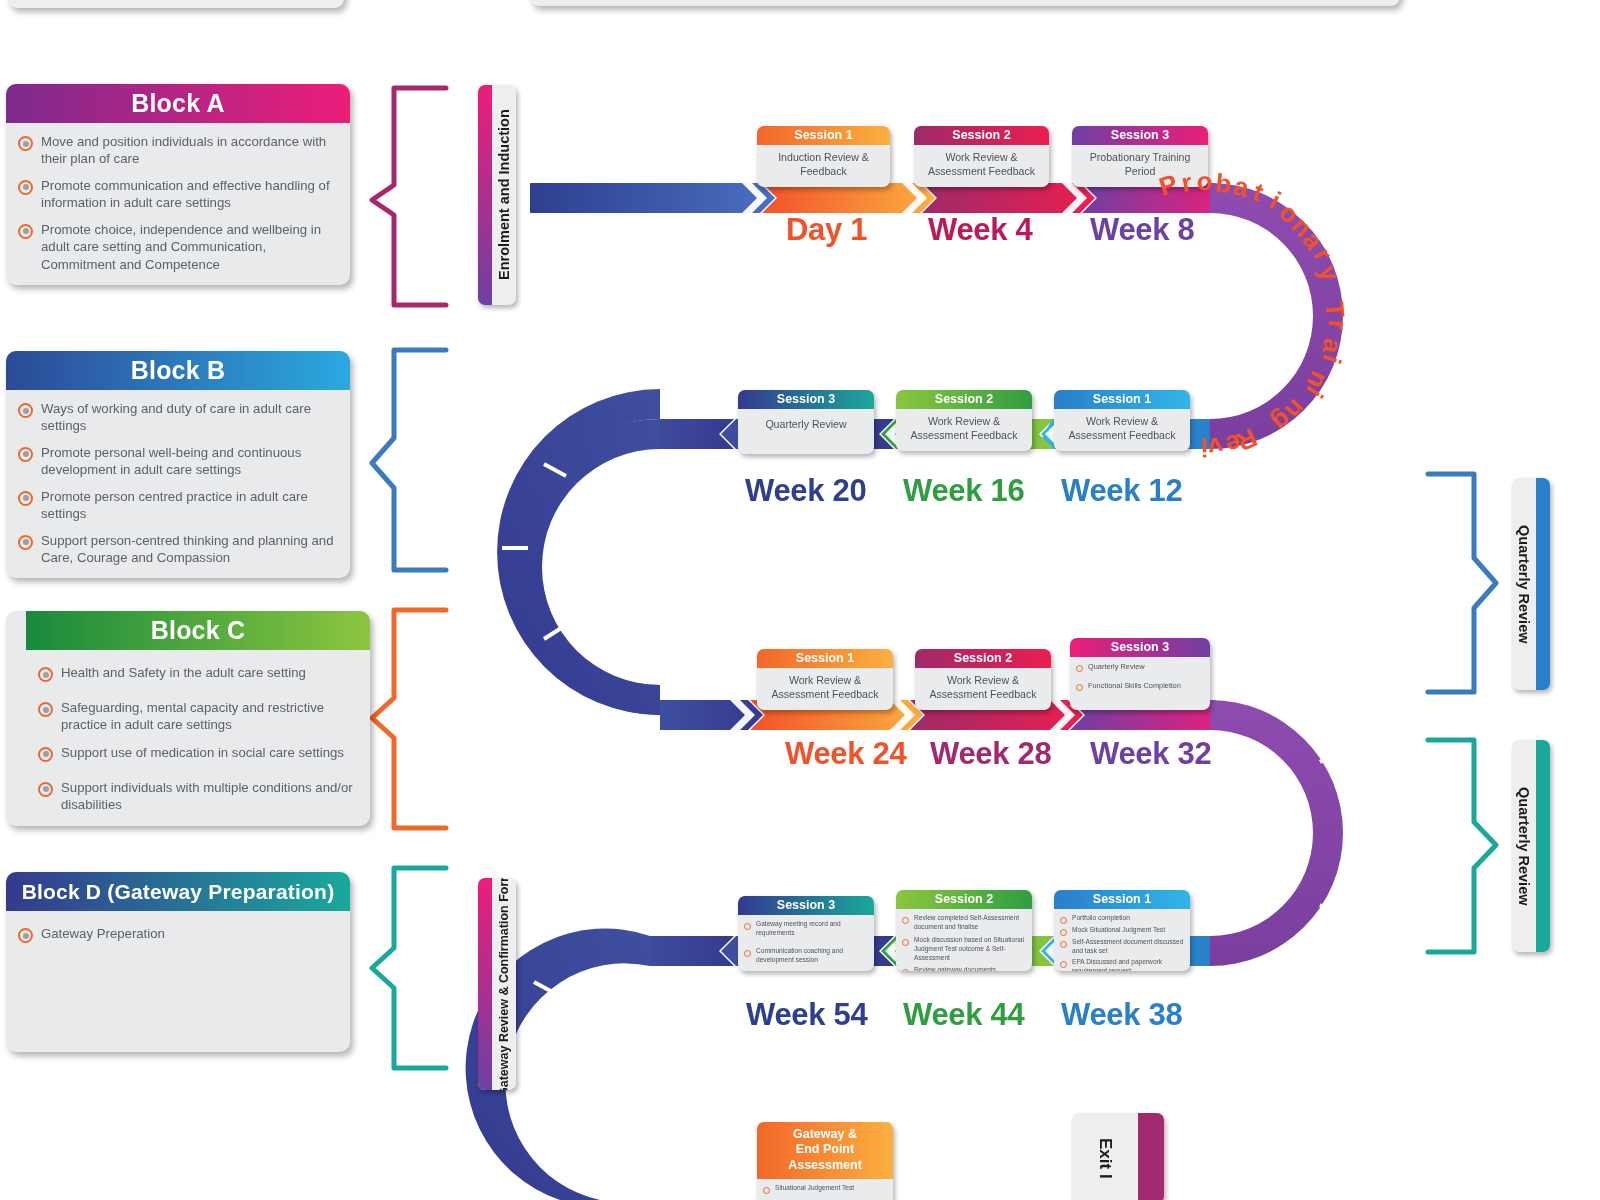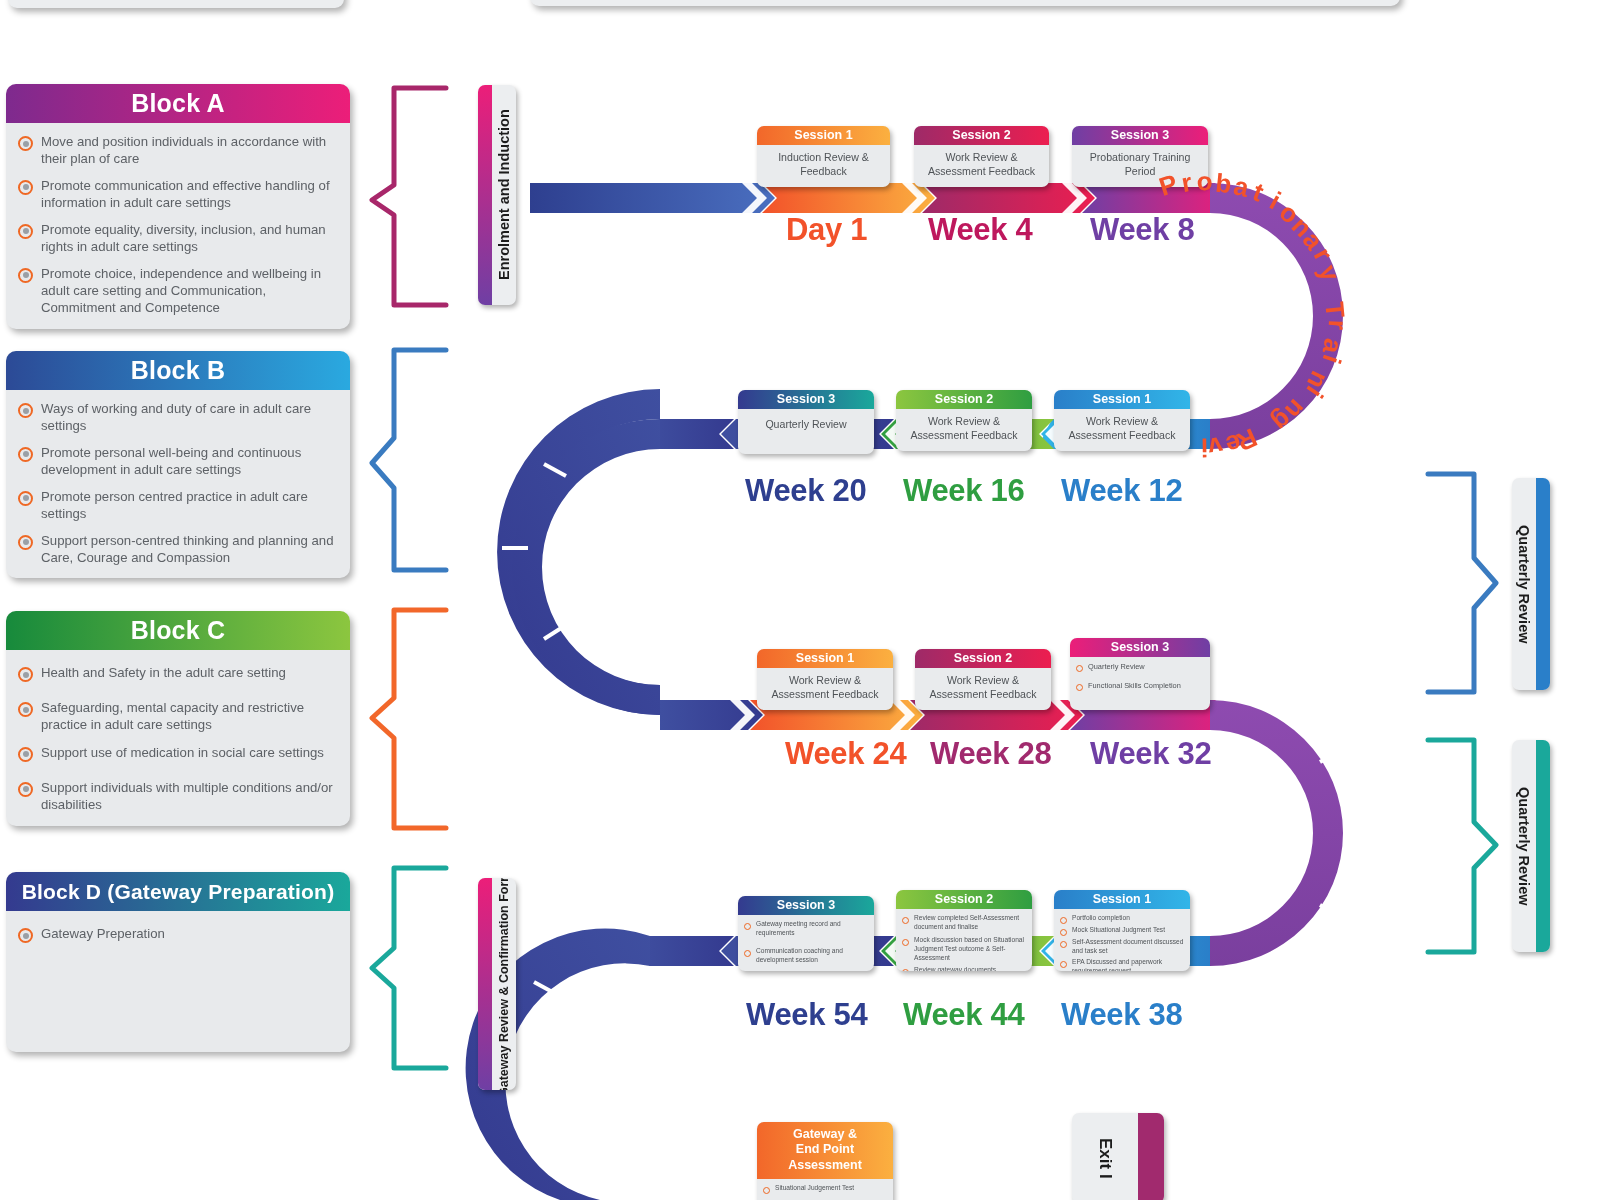--- a/index.html
+++ b/index.html
@@ -193,24 +193,20 @@
       <div class="bullet-row">
         <span class="ring"></span>
         <span class="b-txt">Move and position individuals in accordance with their plan of care</span>
         </div>
       <div class="bullet-row">
         <span class="ring"></span>
         <span class="b-txt">Promote communication and effective handling of information in adult care settings</span>
         </div>
       <div class="bullet-row">
         <span class="ring"></span>
-        <span class="b-txt">Promote equality, diversity, inclusion, and human rights in adult care settings</span>
-        </div>
-      <div class="bullet-row">
-        <span class="ring"></span>
         <span class="b-txt">Promote choice, independence and wellbeing in adult care setting and Communication, Commitment and Competence</span>
         </div>
     </div>
   </div>
 
   <div class="block-card" style="left:6px;top:351px;">
     <div class="block-head" style="background:linear-gradient(90deg,#2c4a96,#2aa9e0);">Block B</div>
     <div class="block-body">
       <div class="bullet-row">
         <span class="ring"></span>
@@ -224,21 +220,21 @@
         <span class="ring"></span>
         <span class="b-txt">Promote person centred practice in adult care settings</span>
         </div>
       <div class="bullet-row">
         <span class="ring"></span>
         <span class="b-txt">Support person-centred thinking and planning and Care, Courage and Compassion</span>
         </div>
     </div>
   </div>
 
-  <div class="block-card" style="left:6px;top:611px;">
+  <div class="block-card" style="left:6px;top:611px;padding-left:20px;">
     <div class="block-head" style="background:linear-gradient(90deg,#178a3c,#8cc63f);">Block C</div>
     <div class="block-body" style="padding-top:14px;">
       <div class="bullet-row" style="margin-bottom:17px;">
         <span class="ring"></span>
         <span class="b-txt">Health and Safety in the adult care setting</span>
         </div>
       <div class="bullet-row" style="margin-bottom:10px;">
         <span class="ring"></span>
         <span class="b-txt">Safeguarding, mental capacity and restrictive practice in adult care settings</span>
         </div>

